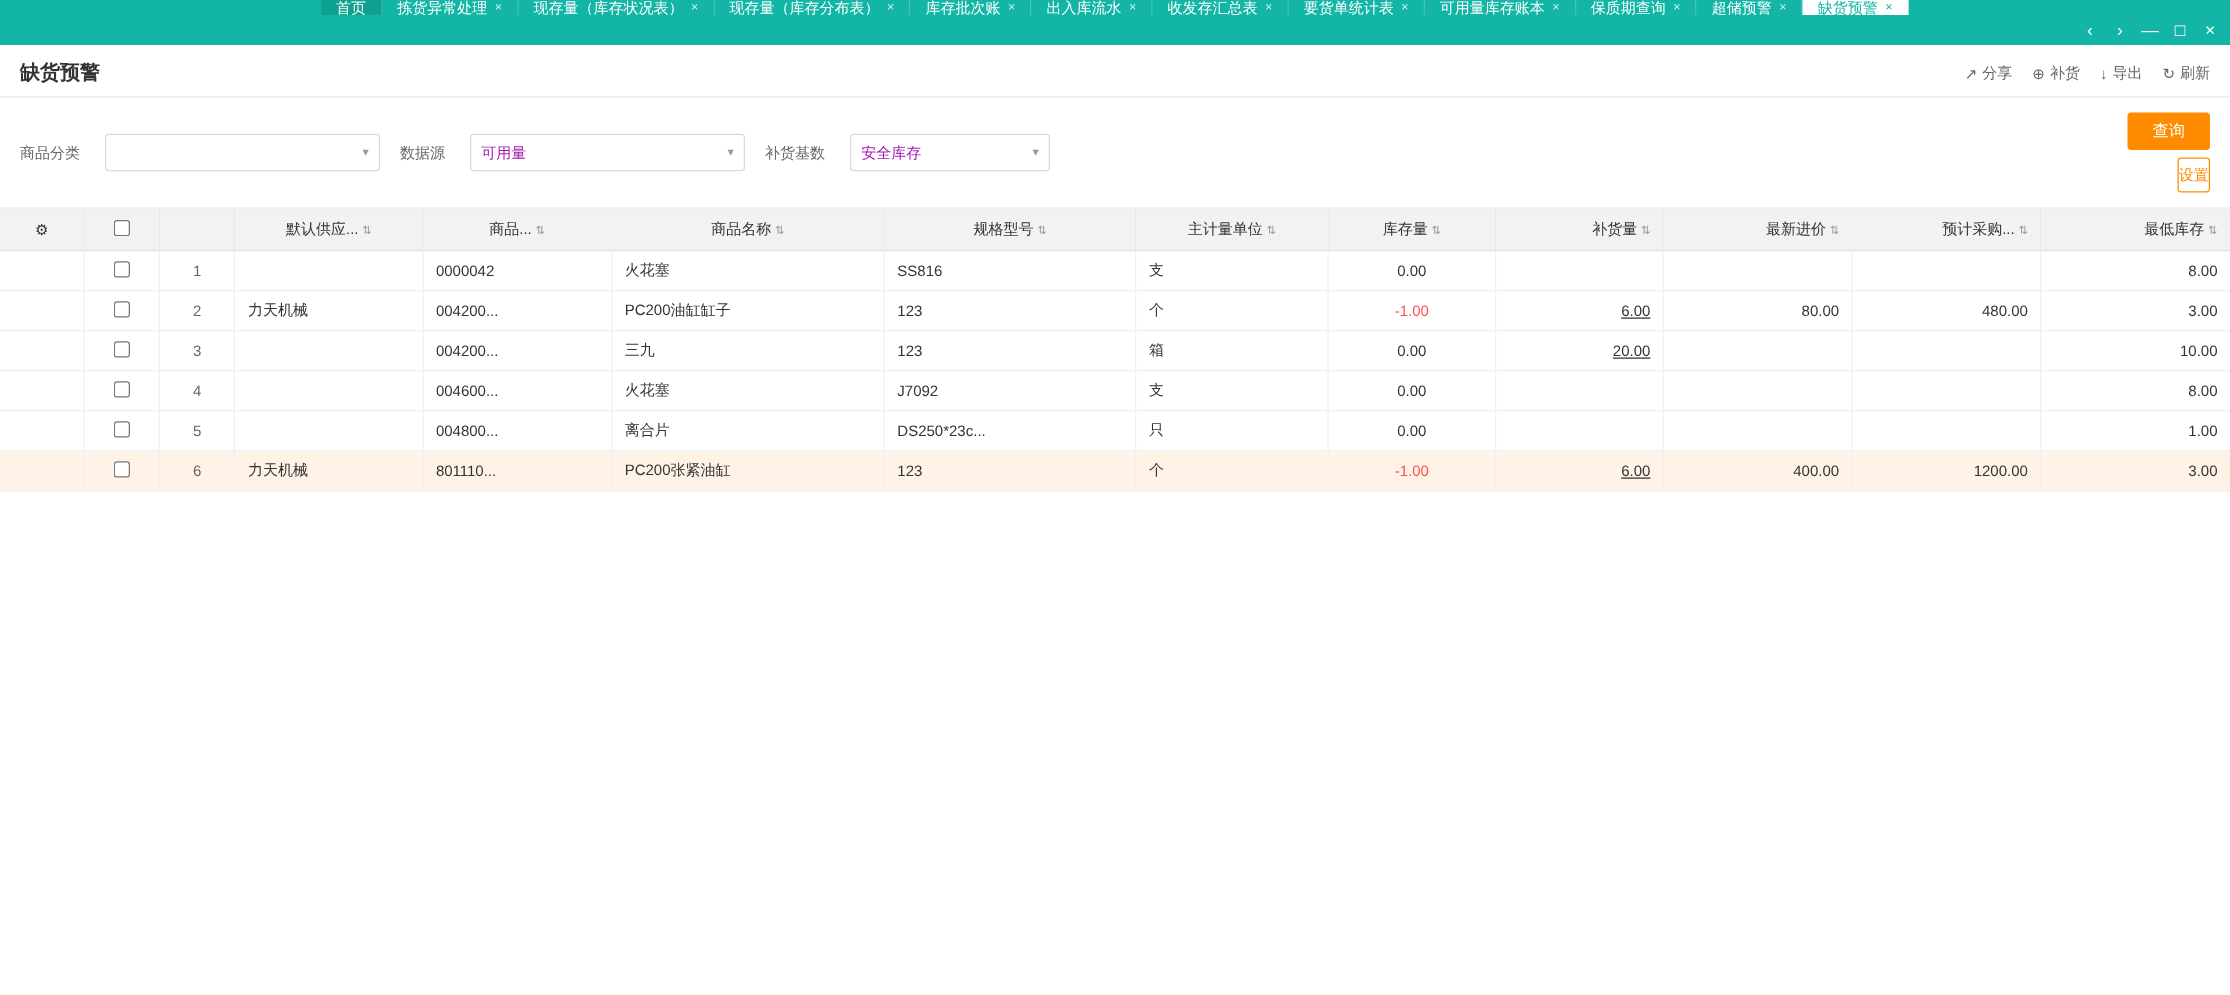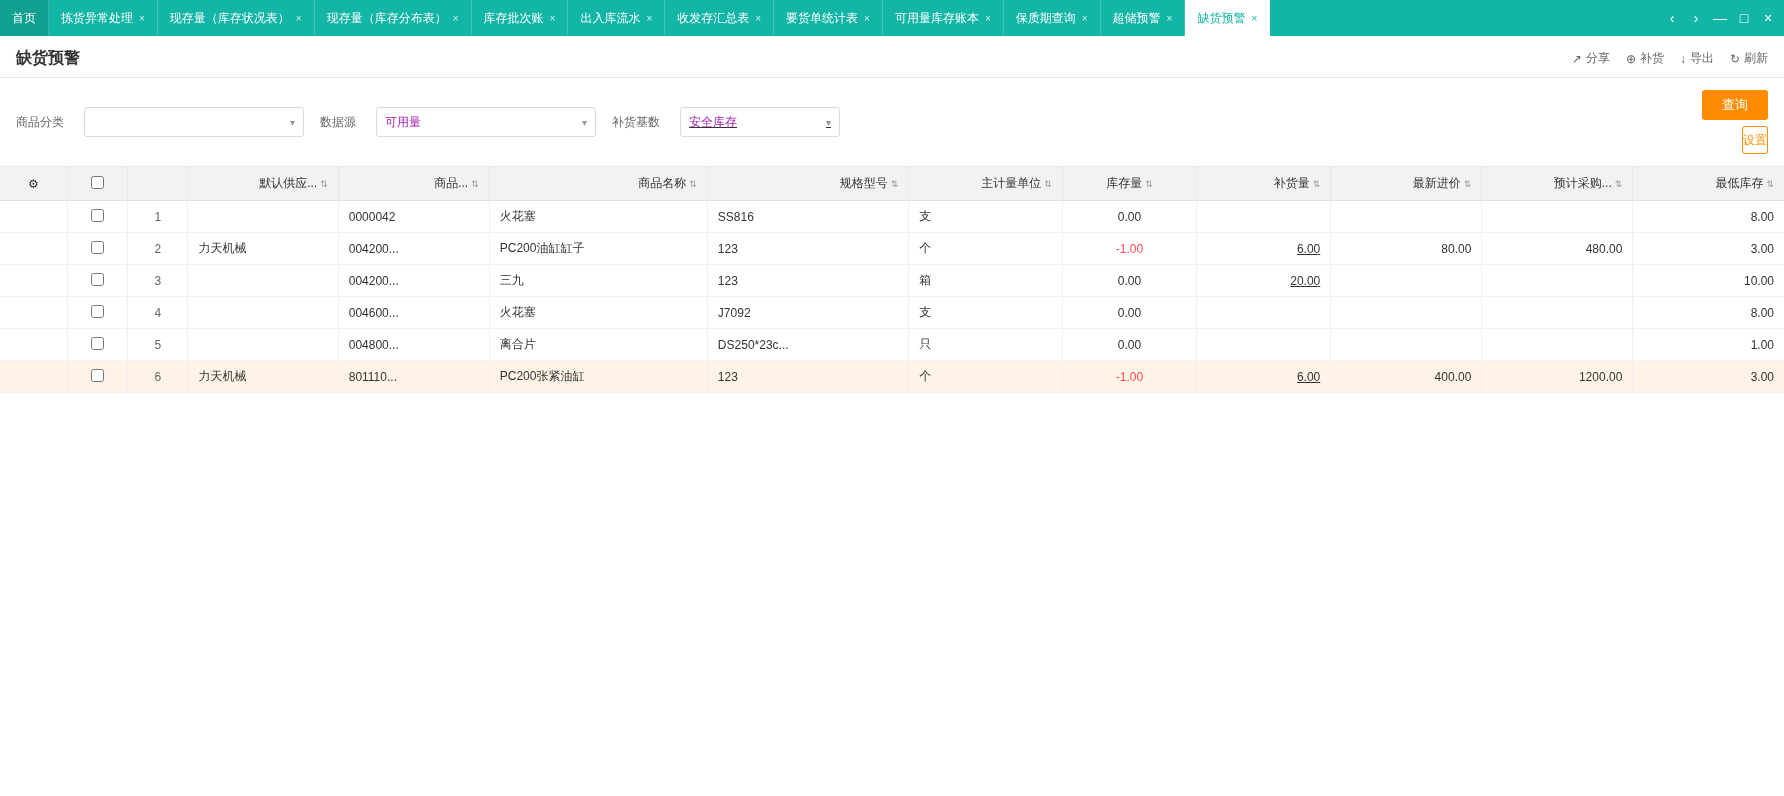--- a/index.html
+++ b/index.html
@@ -5,20 +5,21 @@
     * { box-sizing: border-box; margin: 0; padding: 0; }
     body { font-family: 'Microsoft YaHei', Arial, sans-serif; font-size: 12px; background: #f5f5f5; color: #333; }
 
     
     .tab-bar {
       display: flex;
       align-items: center;
       background: #13b5a6;
       height: 36px;
       overflow: hidden;
+      flex-direction: column;
     }
     .tab-item {
       display: flex;
       align-items: center;
       padding: 0 12px;
       height: 100%;
       color: #fff;
       white-space: nowrap;
       cursor: pointer;
       font-size: 12px;
@@ -167,21 +168,21 @@
       width: 100%;
       border-collapse: collapse;
       font-size: 12px;
     }
     thead tr {
       background: #f2f2f2;
       border-bottom: 1px solid #e0e0e0;
     }
     thead th {
       padding: 8px 10px;
-      text-align: right;
+      text-align: center;
       font-weight: normal;
       color: #333;
       white-space: nowrap;
       border-right: 1px solid #e8e8e8;
       position: relative;
     }
     thead th:last-child { border-right: none; }
     .th-sort {
       display: inline-flex;
       align-items: center;
@@ -289,21 +290,21 @@
     <div class="filter-group">
       <span class="filter-label">数据源</span>
       <div class="filter-select" style="min-width:220px;">
         <span class="filter-select-value">可用量</span>
         <span class="filter-select-arrow">▾</span>
       </div>
     </div>
 
     <div class="filter-group">
       <span class="filter-label">补货基数</span>
-      <div class="filter-select" style="min-width:160px;text-decoration:underline;">
+      <div class="filter-select" style="min-width:160px;">
         <span class="filter-select-value">安全库存</span>
         <span class="filter-select-arrow">▾</span>
       </div>
     </div>
 
     <div class="filter-right">
       <button class="btn-query">查询</button>
       <button class="btn-settings">设置</button>
     </div>
   </div>

